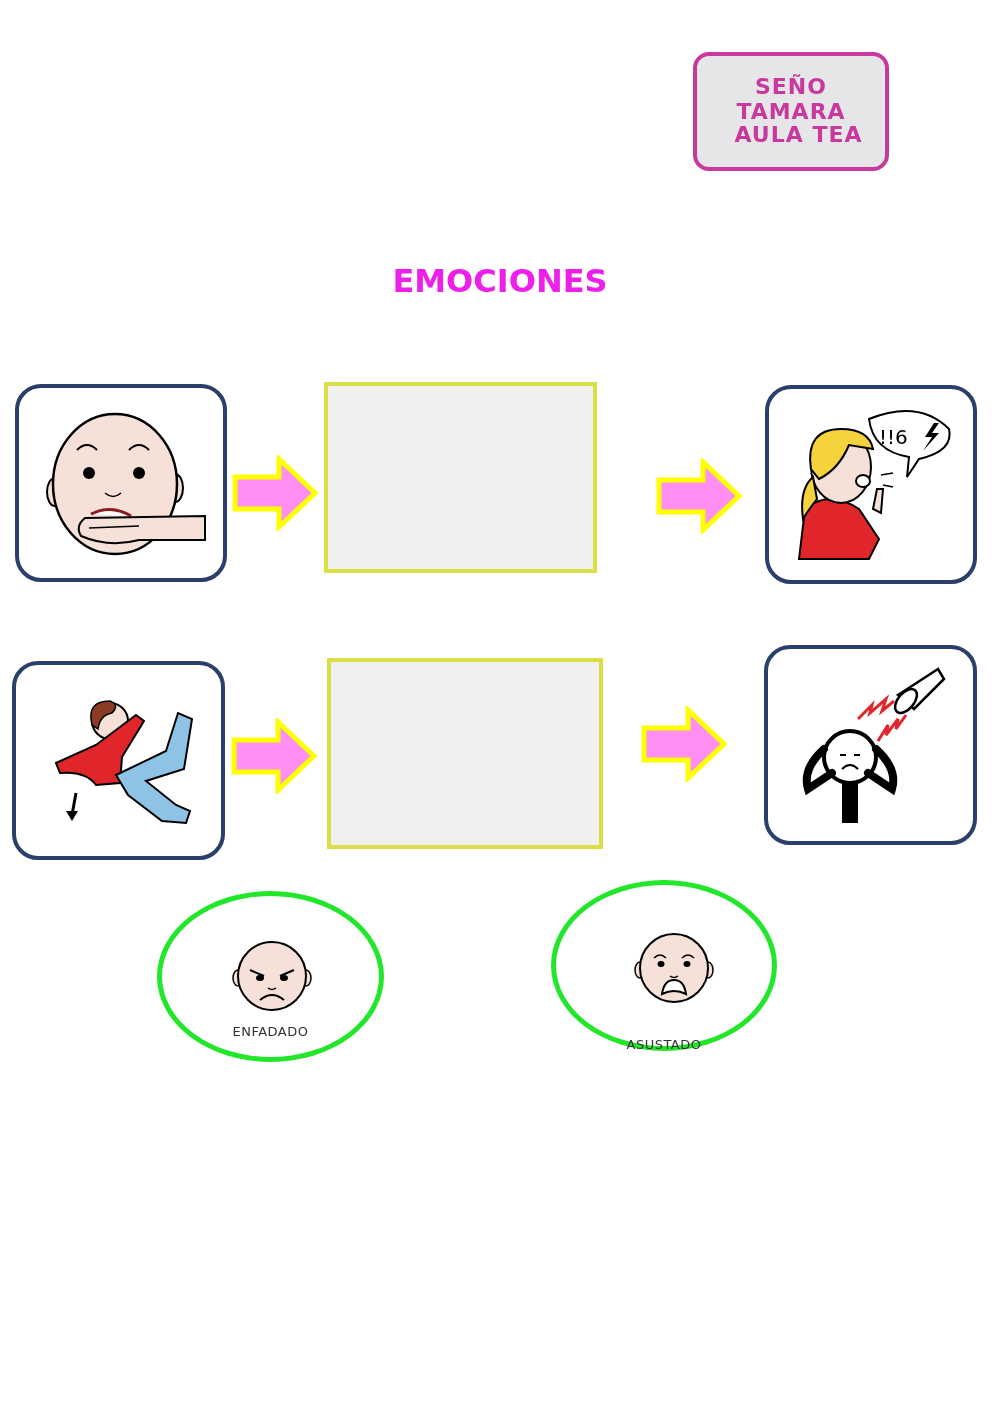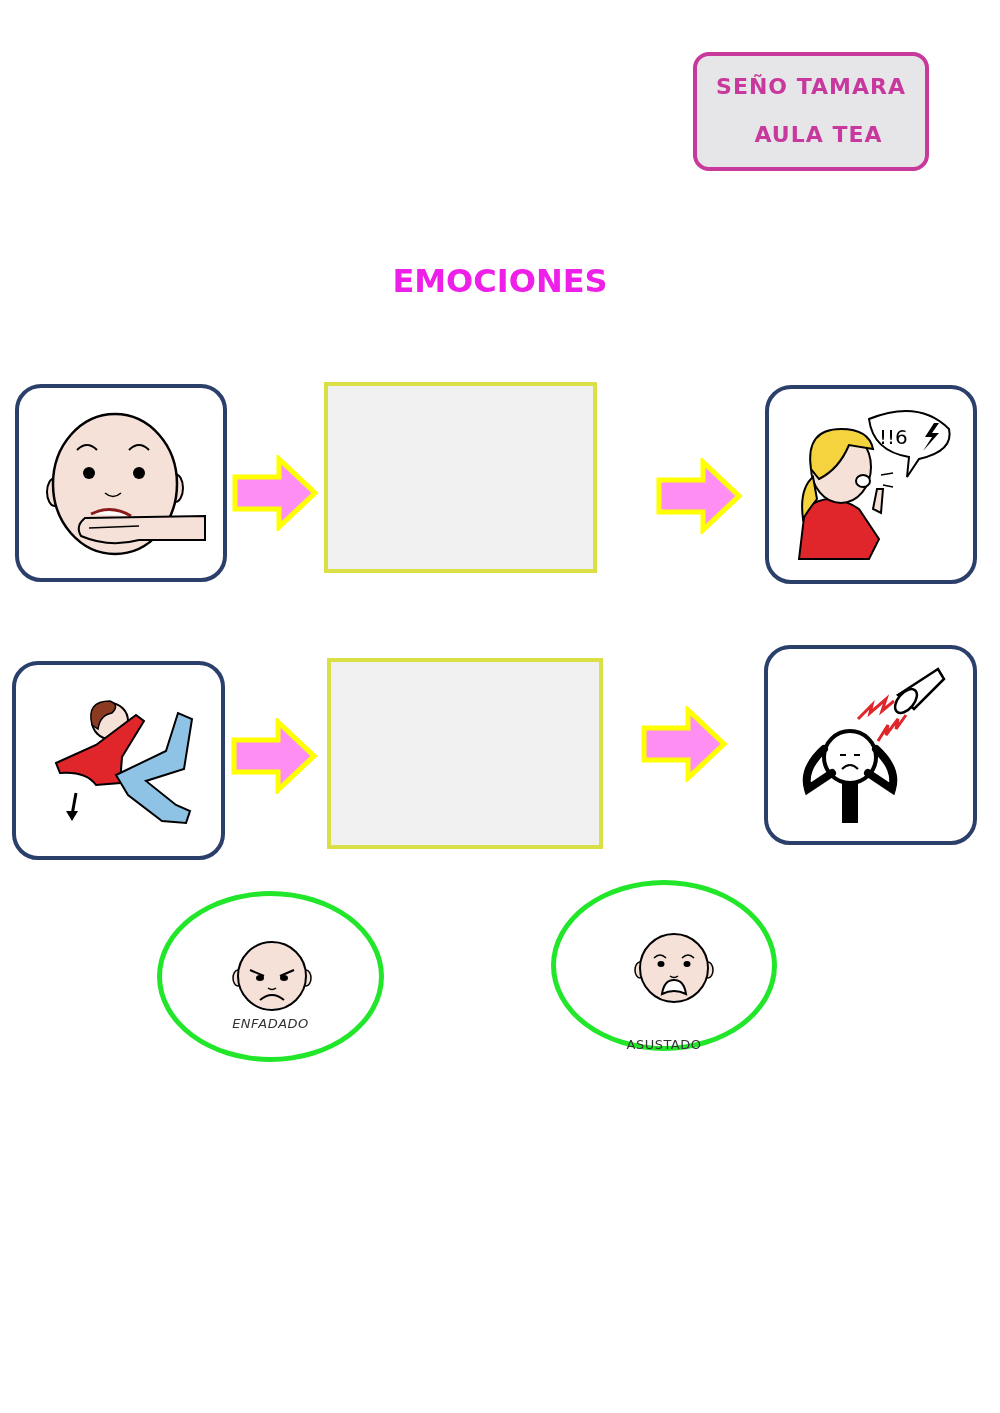--- a/index.html
+++ b/index.html
@@ -2,21 +2,21 @@
 <html><head>
 <meta charset="utf-8">
 <style>
   html, body { margin: 0; padding: 0; }
   body {
     width: 1000px; height: 1413px; background: #ffffff; position: relative; overflow: hidden;
     font-family: "DejaVu Sans", sans-serif;
   }
   .abs { position: absolute; }
   .teacher-box {
-    left: 693px; top: 52px; width: 236px; height: 119px;
+    left: 693px; top: 52px; width: 196px; height: 119px;
     background: #e6e6e8; border: 4px solid #c8399d; border-radius: 16px; box-sizing: border-box;
     text-align: center; color: #c8399d; font-weight: bold; font-size: 22px; letter-spacing: 1px;
   }
   .teacher-box .l1 { position: absolute; left: 0; right: 0; top: 18px; }
   .teacher-box .l2 { position: absolute; left: 15px; right: 0; top: 66px; }
   .title {
     left: 0; width: 1000px; top: 262px; text-align: center;
     color: #ee1fe8; font-weight: bold; font-size: 32px;
   }
   .card {
@@ -134,21 +134,21 @@
   <svg class="abs" style="left:68px; top:40px;" width="84" height="80" viewBox="0 0 84 80">
     <ellipse cx="8" cy="42" rx="5" ry="8" fill="#f5e1d8" stroke="#000" stroke-width="1.5"></ellipse>
     <ellipse cx="76" cy="42" rx="5" ry="8" fill="#f5e1d8" stroke="#000" stroke-width="1.5"></ellipse>
     <circle cx="42" cy="40" r="34" fill="#f5e1d8" stroke="#000" stroke-width="2"></circle>
     <path d="M20 34 L34 40 M64 34 L50 40" stroke="#000" stroke-width="2"></path>
     <ellipse cx="30" cy="42" rx="4" ry="3" fill="#000"></ellipse>
     <ellipse cx="54" cy="42" rx="4" ry="3" fill="#000"></ellipse>
     <path d="M38 52 Q42 55 46 52" fill="none" stroke="#000" stroke-width="1.5"></path>
     <path d="M30 64 Q42 54 54 64" fill="none" stroke="#000" stroke-width="2"></path>
   </svg>
-  <div class="oval-label" style="top:120px;font-style:italic;">ENFADADO</div>
+  <div class="oval-label" style="top:128px;">ENFADADO</div>
 </div>
 
 <div class="abs oval" style="left:551px; top:880px; width:226px; height:171px;">
   <svg class="abs" style="left:76px; top:45px;" width="84" height="80" viewBox="0 0 84 80">
     <ellipse cx="8" cy="40" rx="5" ry="8" fill="#f5e1d8" stroke="#000" stroke-width="1.5"></ellipse>
     <ellipse cx="76" cy="40" rx="5" ry="8" fill="#f5e1d8" stroke="#000" stroke-width="1.5"></ellipse>
     <circle cx="42" cy="38" r="34" fill="#f5e1d8" stroke="#000" stroke-width="2"></circle>
     <path d="M22 28 Q28 22 34 28 M50 28 Q56 22 62 28" fill="none" stroke="#000" stroke-width="1.5"></path>
     <ellipse cx="29" cy="34" rx="3.5" ry="3" fill="#000"></ellipse>
     <ellipse cx="55" cy="34" rx="3.5" ry="3" fill="#000"></ellipse>

